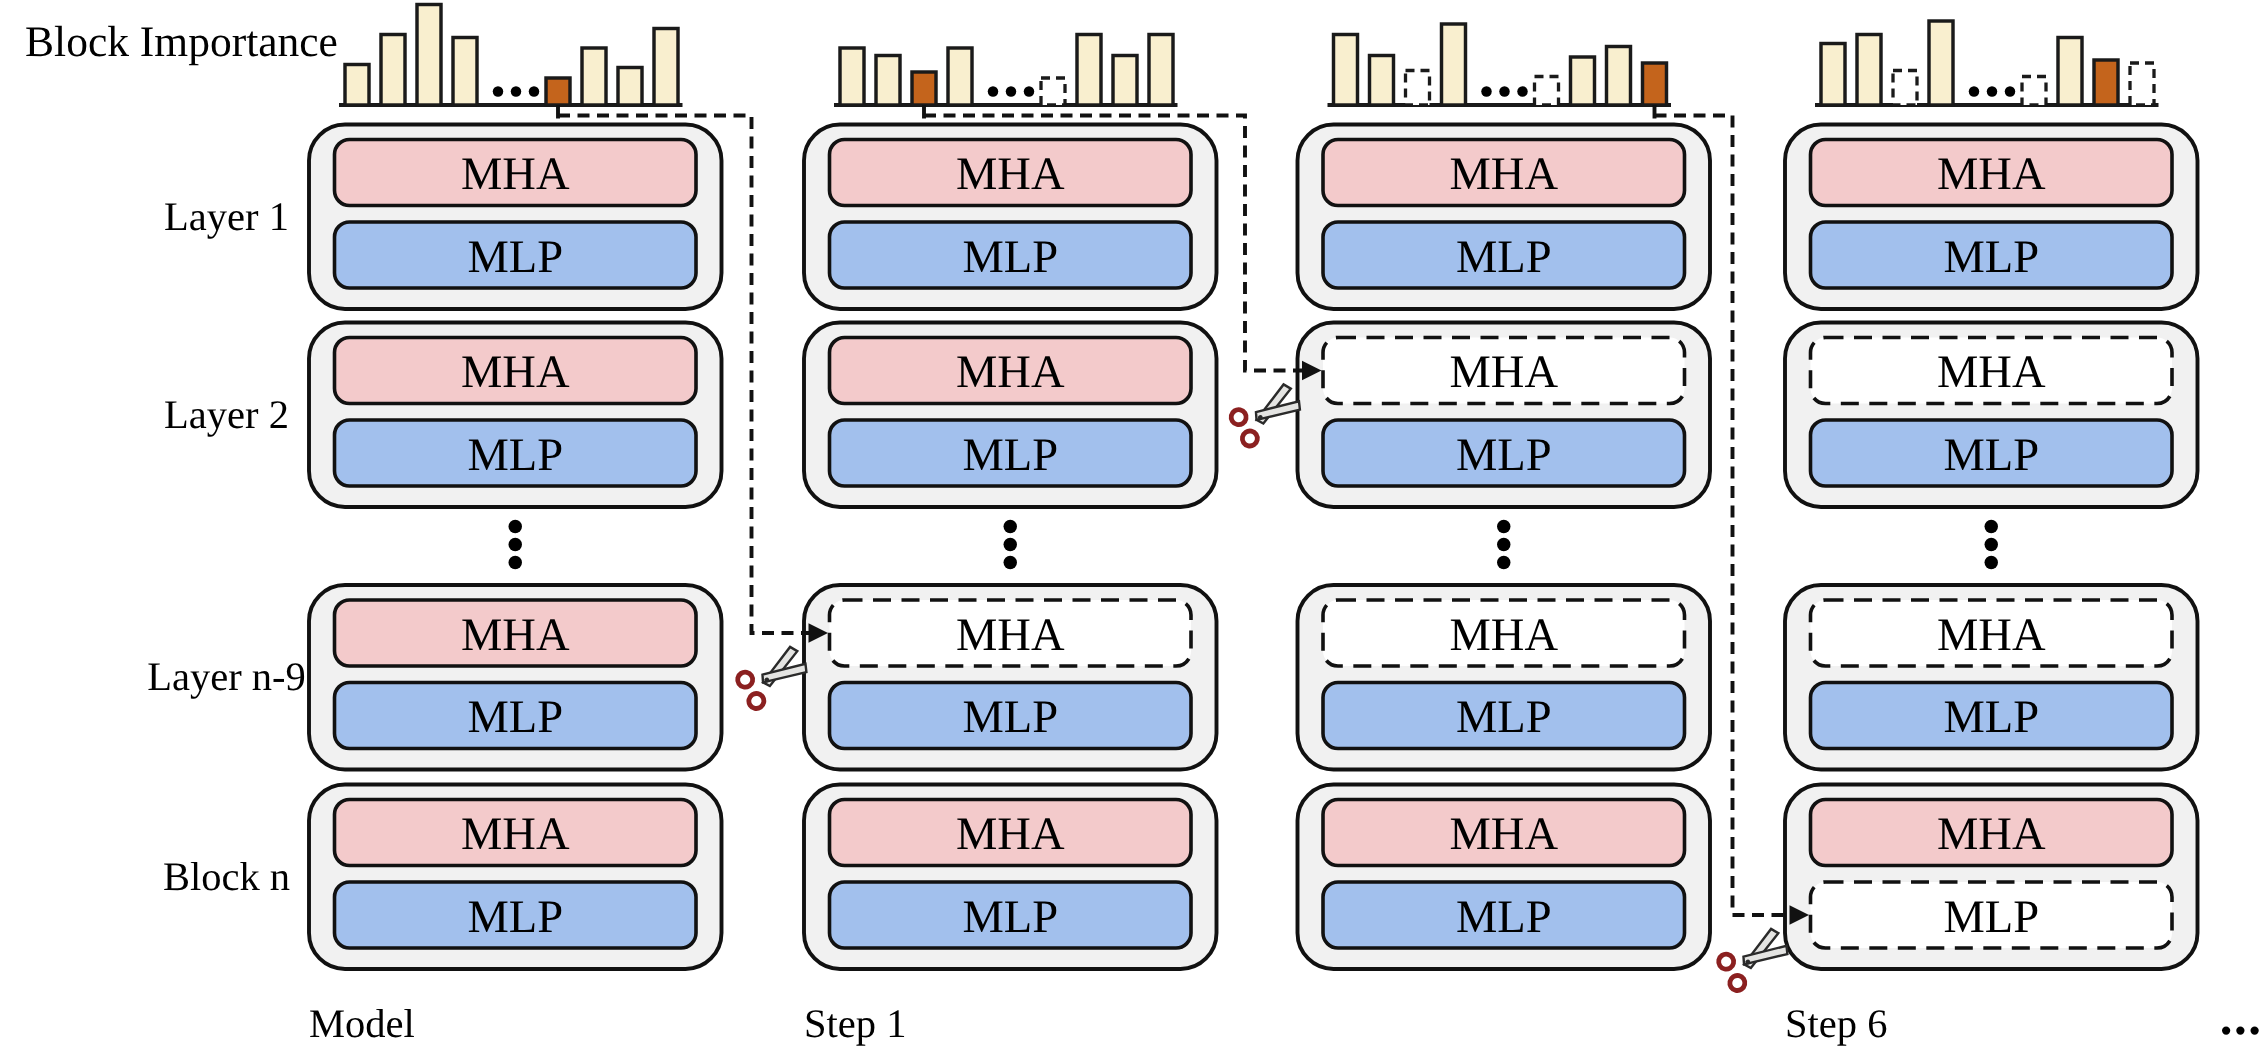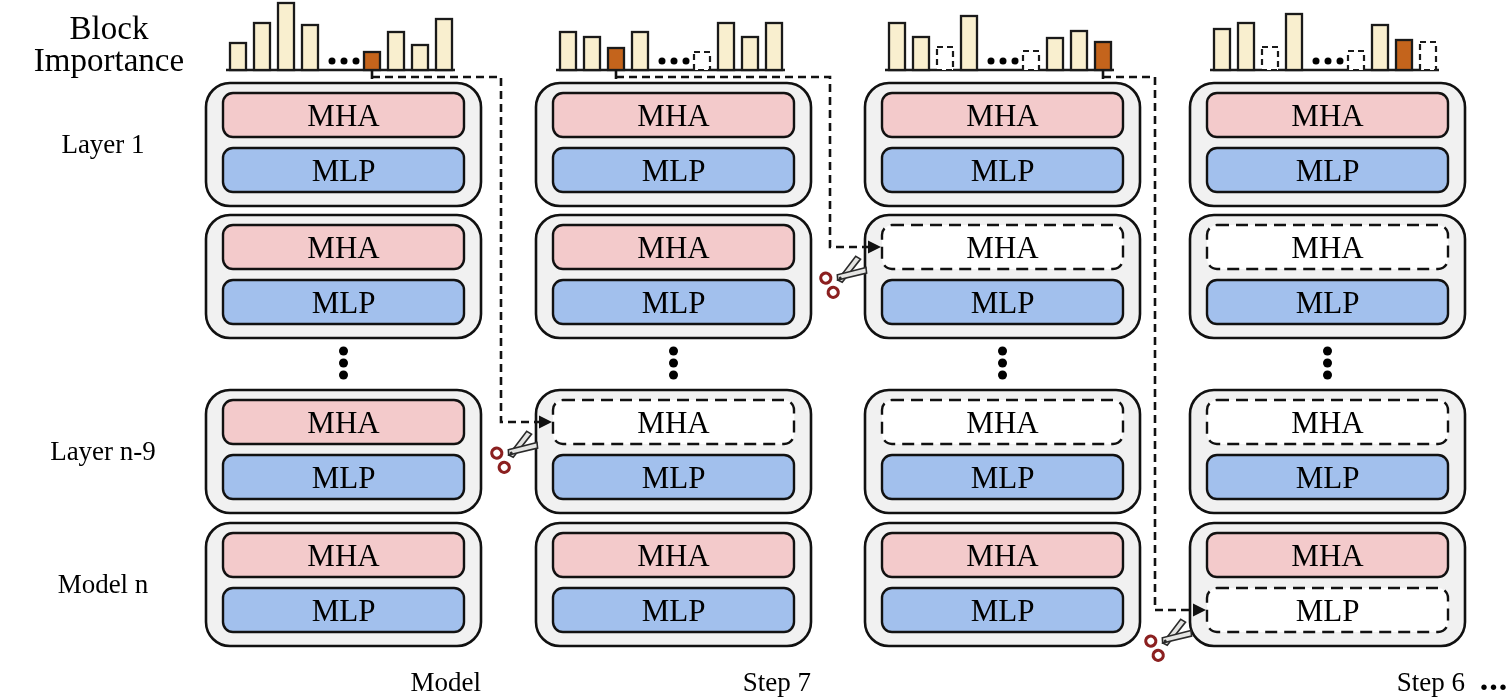--- a/index.html
+++ b/index.html
@@ -1,36 +1,37 @@
 <!DOCTYPE html>
 <html><head>
 <meta charset="utf-8">
 <style>
   html,body{margin:0;padding:0;background:#ffffff;}
   body{width:1511px;height:699px;font-family:"Liberation Serif",serif;color:#000;}
   .canvas{position:relative;width:1511px;height:699px;overflow:hidden;background:#fff;}
-  .fig-title{position:absolute;left:0;top:12px;width:218px;text-align:center;font-size:33px;line-height:32px;}
-  .row-label{position:absolute;left:0;width:206px;text-align:center;font-size:27px;height:32px;}
-  .col-label{position:absolute;top:667px;width:275px;text-align:right;font-size:27px;}
+  .fig-title{position:absolute;left:12px;top:12px;width:218px;text-align:center;font-size:29px;line-height:32px;}
+  .row-label{position:absolute;left:0;width:206px;text-align:center;font-size:27px;height:32px;padding-left:48px;}
+  .col-label{position:absolute;top:667px;width:275px;text-align:left;font-size:27px;}
   .trailing-dots{position:absolute;left:1472px;top:660px;width:44px;font-size:34px;font-weight:bold;letter-spacing:1px;text-align:center;}
   #diagram{position:absolute;left:0;top:0;}
   #diagram text{font-family:"Liberation Serif",serif;}
 </style>
 </head>
 <body>
 
 <div class="canvas">
 
   <div class="fig-title">
     <div>Block Importance</div>
   </div>
 
   <div class="row-label" style="top:129px">Layer 1</div>
+  <div class="row-label" style="top:261px">Layer 2</div>
   <div class="row-label" style="top:436px">Layer n-9</div>
-  <div class="row-label" style="top:569px">Model n</div>
+  <div class="row-label" style="top:569px">Block n</div>
 
   <svg id="diagram" width="1511" height="699">
       <line x1="226" y1="70" x2="455" y2="70" stroke="#1a1a1a" stroke-width="2.6"></line>
       <rect x="230" y="43" width="16" height="27" stroke="#1a1a1a" stroke-width="2.3" fill="#F9EFCF"></rect>
       <rect x="254" y="23" width="16" height="47" stroke="#1a1a1a" stroke-width="2.3" fill="#F9EFCF"></rect>
       <rect x="278" y="3" width="16" height="67" stroke="#1a1a1a" stroke-width="2.3" fill="#F9EFCF"></rect>
       <rect x="302" y="25" width="16" height="45" stroke="#1a1a1a" stroke-width="2.3" fill="#F9EFCF"></rect>
       <rect x="364" y="52" width="16" height="18" stroke="#1a1a1a" stroke-width="2.3" fill="#C4641C"></rect>
       <rect x="388" y="32" width="16" height="38" stroke="#1a1a1a" stroke-width="2.3" fill="#F9EFCF"></rect>
       <rect x="412" y="45" width="16" height="25" stroke="#1a1a1a" stroke-width="2.3" fill="#F9EFCF"></rect>
@@ -192,18 +193,18 @@
       <g transform="translate(1161 644) rotate(-33)">
         <path d="M2 0 L30 -10 L32.5 -5 L4.5 4.5 Z" fill="#E4E4E2" stroke="#2a2a2a" stroke-width="1.6"></path>
         <path d="M2 0 L30 10 L32.5 5 L4.5 -4.5 Z" fill="#E4E4E2" stroke="#2a2a2a" stroke-width="1.6"></path>
         <circle cx="5" cy="0" r="1.6" fill="#2a2a2a"></circle>
         <circle cx="-7" cy="-8" r="5" fill="none" stroke="#8B2020" stroke-width="3.2"></circle>
         <circle cx="-8.5" cy="8" r="5" fill="none" stroke="#8B2020" stroke-width="3.2"></circle>
       </g>
     </svg>
 
   <div class="col-label" style="left:206px">Model</div>
-  <div class="col-label" style="left:536px">Step 7</div>
+  <div class="col-label" style="left:536px">Step 1</div>
   <div class="col-label" style="left:1190px">Step 6</div>
 
   <div class="trailing-dots">...</div>
 
 </div>
 
 </body></html>

